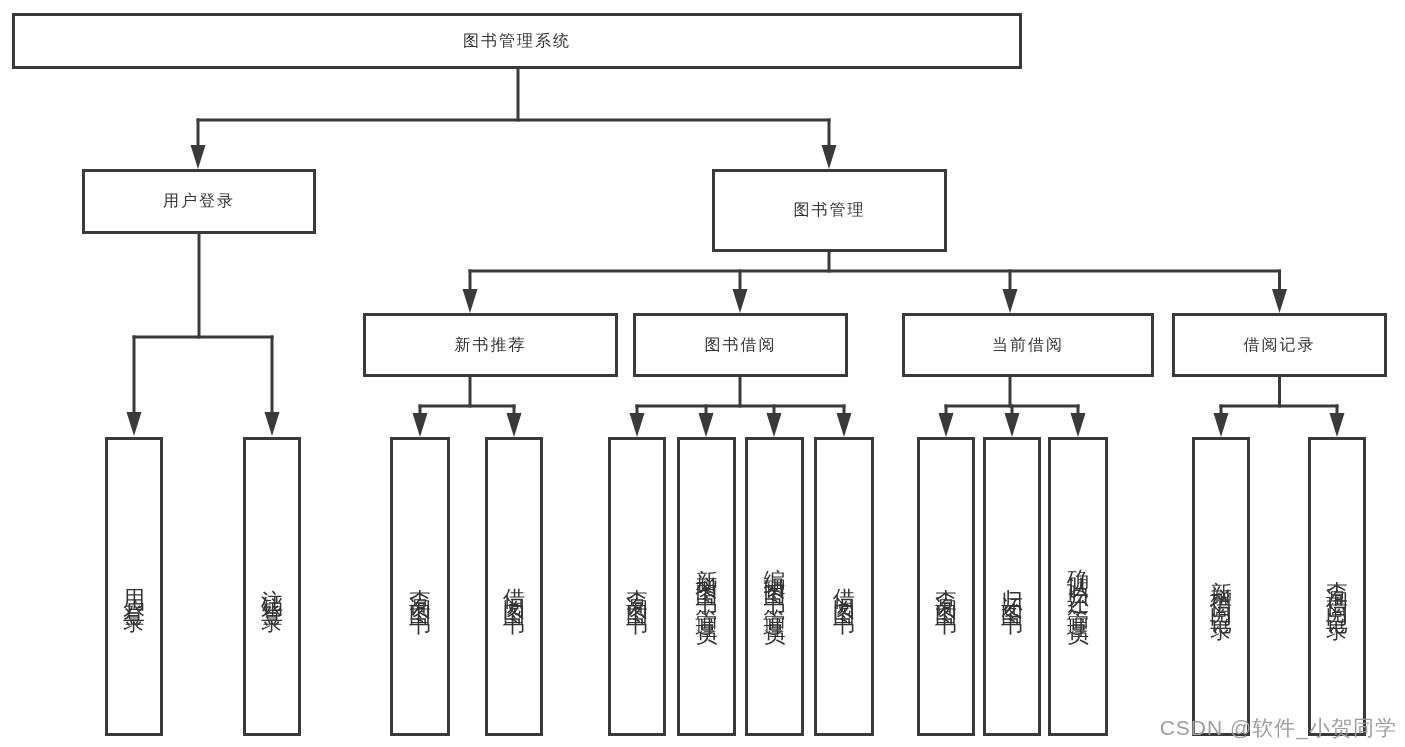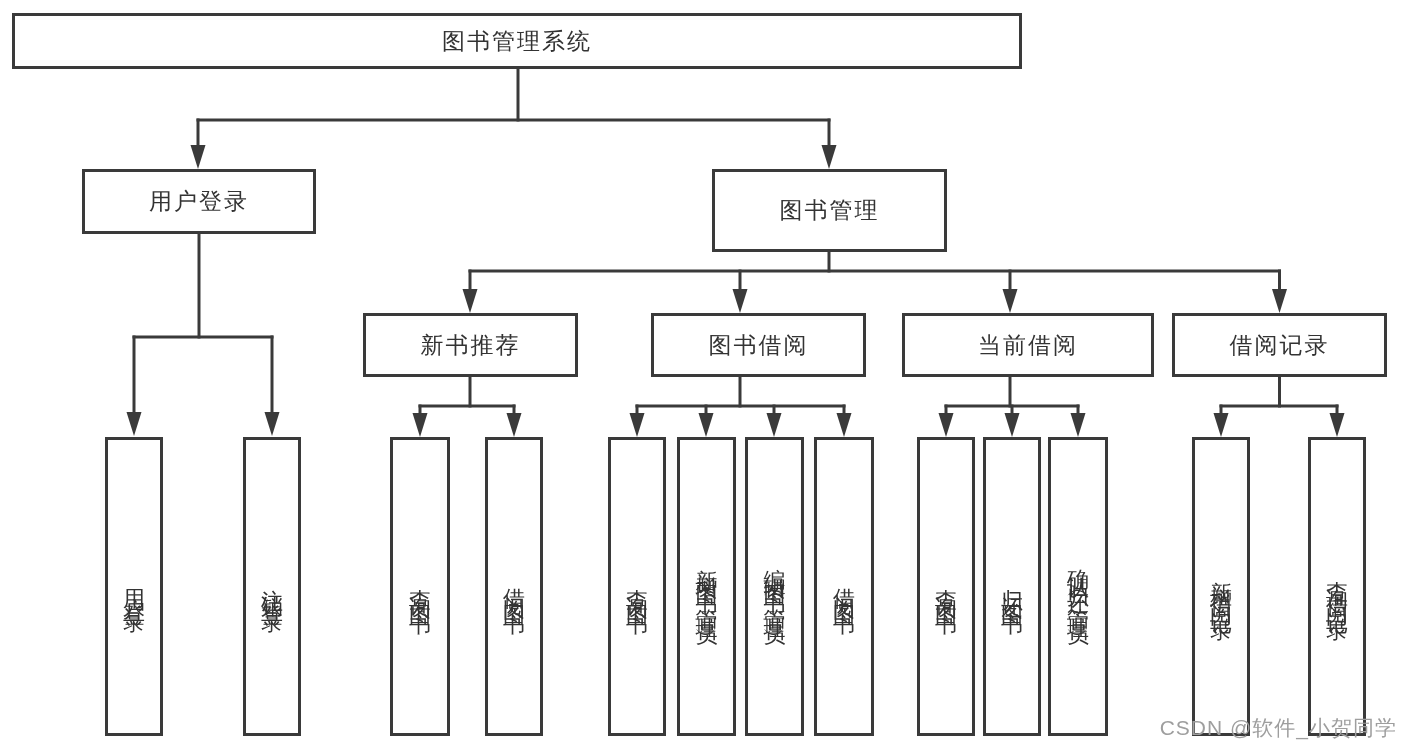--- a/index.html
+++ b/index.html
@@ -19,21 +19,21 @@
   }
   .connectors{position:absolute;left:0;top:0;width:1405px;height:747px;}
   .connectors path{stroke:var(--line);stroke-width:3;fill:none;}
   .connectors polygon{fill:var(--line);stroke:none;}
   .node{
     position:absolute;
     box-sizing:border-box;
     border:3px solid var(--line);
     background:var(--bg);
     display:flex;align-items:center;justify-content:center;
-    font-size:23px;letter-spacing:2px;
+    font-size:16px;letter-spacing:2px;
     color:var(--text);
     text-align:center;
     white-space:nowrap;
   }
   .leaf{
     writing-mode:vertical-rl;
     text-orientation:mixed;
     font-size:22px;
     letter-spacing:8px;
     line-height:1;
@@ -133,24 +133,24 @@
     <span>图书管理系统</span>
   </div>
 
   <div class="node" style="left:82px;top:169px;width:234px;height:65px">
     <span>用户登录</span>
   </div>
   <div class="node" style="left:712px;top:169px;width:235px;height:83px">
     <span>图书管理</span>
   </div>
 
-  <div class="node" style="left:363px;top:313px;width:215px;height:64px">
+  <div class="node" style="left:363px;top:313px;width:255px;height:64px">
     <span>新书推荐</span>
   </div>
-  <div class="node" style="left:651px;top:313px;width:215px;height:64px">
+  <div class="node" style="left:633px;top:313px;width:215px;height:64px">
     <span>图书借阅</span>
   </div>
   <div class="node" style="left:902px;top:313px;width:252px;height:64px">
     <span>当前借阅</span>
   </div>
   <div class="node" style="left:1172px;top:313px;width:215px;height:64px">
     <span>借阅记录</span>
   </div>
 
   <div class="node leaf" style="left:105px;top:437px;width:58px;height:299px">

